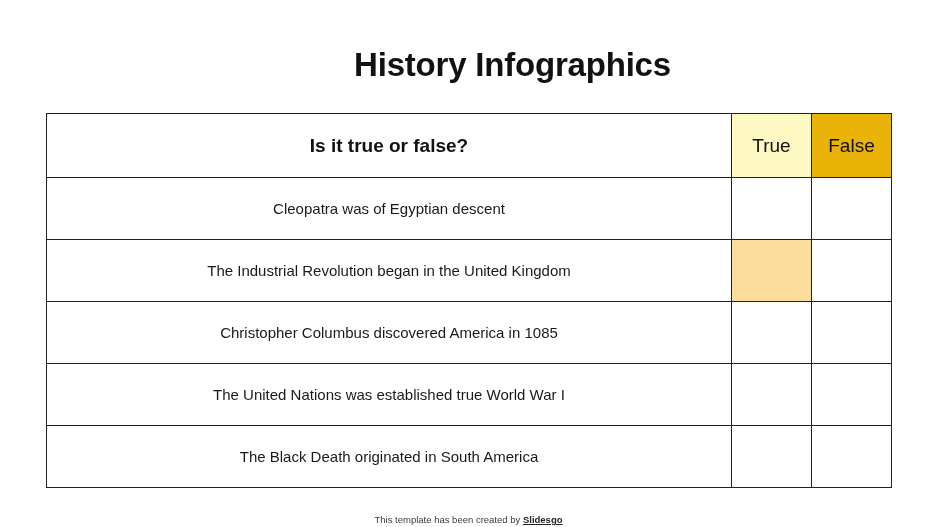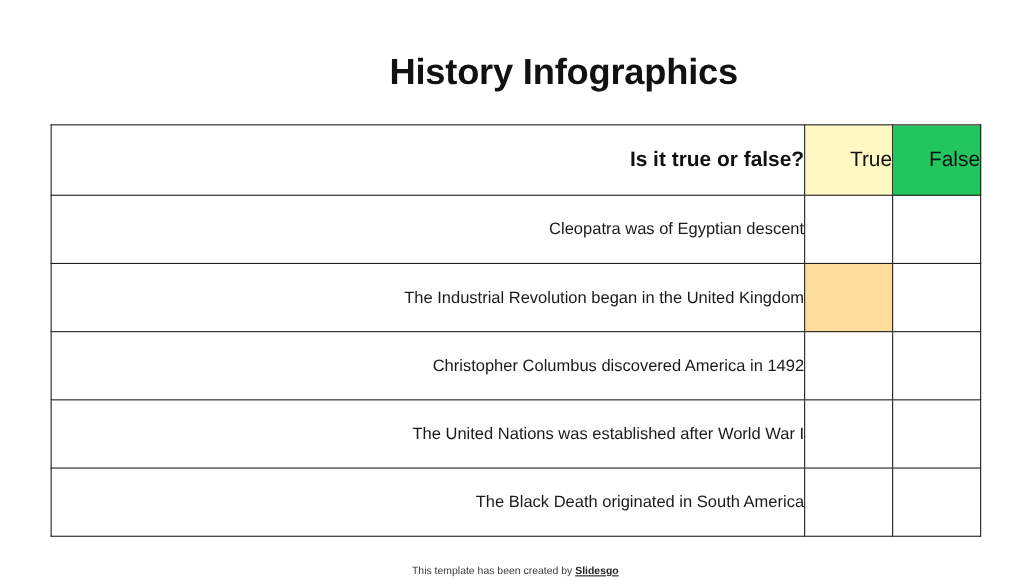--- a/index.html
+++ b/index.html
@@ -42,42 +42,41 @@
   }
   table.quiz {
     border-collapse: collapse;
     width: 845px;
     table-layout: fixed;
   }
   table.quiz td, table.quiz th {
     border: 1.5px solid #231f20;
     padding: 0;
     vertical-align: middle;
-    text-align: right;
   }
   col.col-q { width: 685px; }
   col.col-t { width: 80px; }
   col.col-f { width: 80px; }
 
   .hdr-q {
     height: 64px;
     text-align: center;
     font-size: 19px;
     font-weight: bold;
     color: #111111;
   }
   .hdr-t, .hdr-f {
     height: 64px;
     text-align: center;
     font-size: 19px;
     font-weight: normal;
     color: #111111;
   }
   .hdr-t { background: #fef9c3; }
-  .hdr-f { background: #22c55e; }
+  .hdr-f { background: #eab308; }
 
   .q-cell {
     height: 62px;
     text-align: center;
     font-size: 15px;
     color: #1a1a1a;
     padding: 0 12px;
   }
   .mark-cell { height: 62px; background: #ffffff; }
   .mark-cell.filled-true { background: #fcdc9a; }
@@ -123,26 +122,26 @@
           <td class="q-cell">Cleopatra was of Egyptian descent</td>
           <td class="mark-cell"></td>
           <td class="mark-cell"></td>
         </tr>
         <tr>
           <td class="q-cell">The Industrial Revolution began in the United Kingdom</td>
           <td class="mark-cell filled-true"></td>
           <td class="mark-cell"></td>
         </tr>
         <tr>
-          <td class="q-cell">Christopher Columbus discovered America in 1492</td>
+          <td class="q-cell">Christopher Columbus discovered America in 1085</td>
           <td class="mark-cell"></td>
           <td class="mark-cell"></td>
         </tr>
         <tr>
-          <td class="q-cell">The United Nations was established after World War I</td>
+          <td class="q-cell">The United Nations was established true World War I</td>
           <td class="mark-cell"></td>
           <td class="mark-cell"></td>
         </tr>
         <tr>
           <td class="q-cell">The Black Death originated in South America</td>
           <td class="mark-cell"></td>
           <td class="mark-cell"></td>
         </tr>
       </tbody>
     </table>

